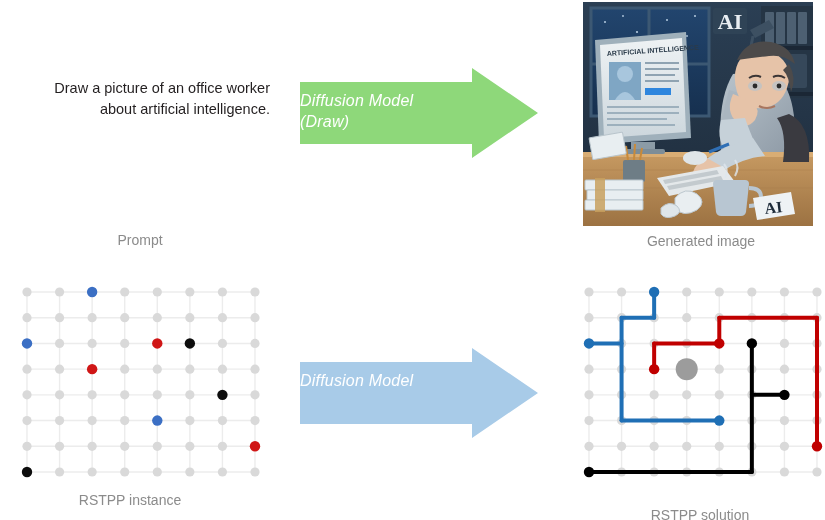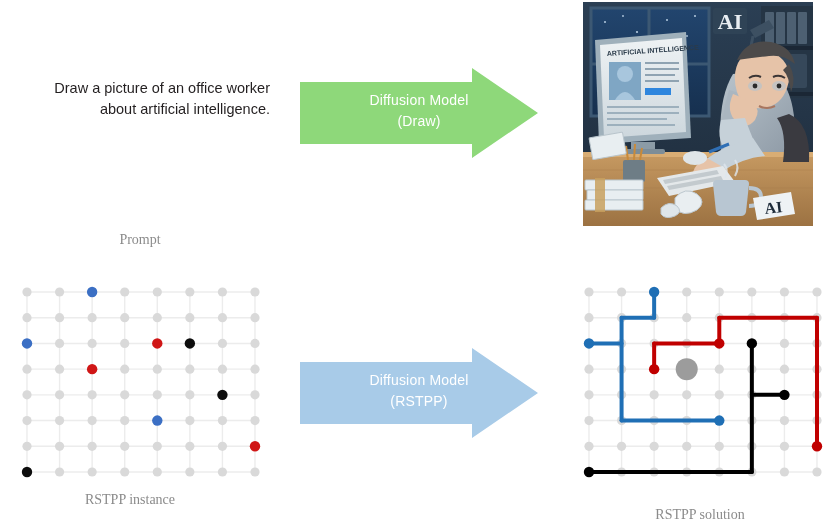--- a/index.html
+++ b/index.html
@@ -13,33 +13,33 @@
   .stage{position:absolute;left:0;top:0;width:825px;height:520px;}
 
   
   .prompt-text{
     position:absolute;left:10px;top:78px;width:260px;
     text-align:right;color:#231f20;font-size:14.5px;line-height:21px;
   }
   .prompt-text div{white-space:nowrap;}
   .caption{
     position:absolute;text-align:center;color:#8b8b8b;
-    font-size:14px;line-height:18px;font-family:Liberation Serif, serif;
+    font-size:14px;line-height:18px;
   }
   #cap-prompt{left:10px;top:231px;width:260px;}
   #cap-generated{left:585px;top:232px;width:232px;}
   #cap-instance{left:0;top:491px;width:260px;}
   #cap-solution{left:575px;top:491px;width:250px;margin-top:15px;}
 
   
   .arrow-wrap{position:absolute;}
   .arrow-label{
     position:absolute;left:0;width:100%;
-    text-align:center;color:#ffffff;font-size:14px;line-height:21px;
-    letter-spacing:.2px;pointer-events:none;
+    color:#ffffff;font-size:16px;line-height:21px;
+    letter-spacing:.2px;pointer-events:none;font-style:italic;
   }
   #arrow-image{left:300px;top:64px;width:238px;height:98px;}
   #arrow-image .arrow-label{top:26px;}
   #arrow-rstpp{left:300px;top:344px;width:238px;height:98px;}
   #arrow-rstpp .arrow-label{top:26px;}
 
   
   #generated-image{
     position:absolute;left:583px;top:2px;width:230px;height:224px;
     overflow:hidden;background:#86efac;
@@ -216,28 +216,28 @@
       <path d="M166 186 q12 0 12 9 q0 9 -12 9" fill="none" stroke="#b8c6d2" stroke-width="4"></path>
       <g stroke="#dfe7ee" stroke-width="2" fill="none" opacity=".8">
         <path d="M142 176 q4 -8 -1 -14"></path>
           <path d="M152 174 q5 -9 0 -16"></path>
       </g>
 
       <path d="M170 196 L208 190 L212 212 L174 218 Z" fill="#eef2f5"></path>
       <text x="191" y="211" font-family="'Liberation Serif',serif" font-size="16" font-weight="bold" fill="#1d2b3a" text-anchor="middle" transform="rotate(-7 191 211)">AI</text>
     </svg>
   </div>
+  <div class="caption" id="cap-generated">Generated image</div>
 
   <div class="arrow-wrap" id="arrow-rstpp">
     <svg width="238" height="98" viewBox="0 0 238 98">
       <polygon id="poly-blue" points="0,18 172,18 172,4 238,49 172,94 172,80 0,80" fill="#a8cbe8"></polygon>
     </svg>
     <div class="arrow-label" style="color: rgb(255, 255, 255);">
       <div>Diffusion Model</div>
-      <div>(RSTPP)</div>
     </div>
   </div>
 
   <div class="grid-panel" id="instance-grid"><svg width="262" height="208" viewBox="0 0 262 208">
         <g stroke="#ececec" stroke-width="1.4">
           <line x1="17" y1="14" x2="245" y2="14"></line>
           <line x1="17" y1="39.714285714285715" x2="245" y2="39.714285714285715"></line>
           <line x1="17" y1="65.42857142857143" x2="245" y2="65.42857142857143"></line>
           <line x1="17" y1="91.14285714285714" x2="245" y2="91.14285714285714"></line>
           <line x1="17" y1="116.85714285714286" x2="245" y2="116.85714285714286"></line>

